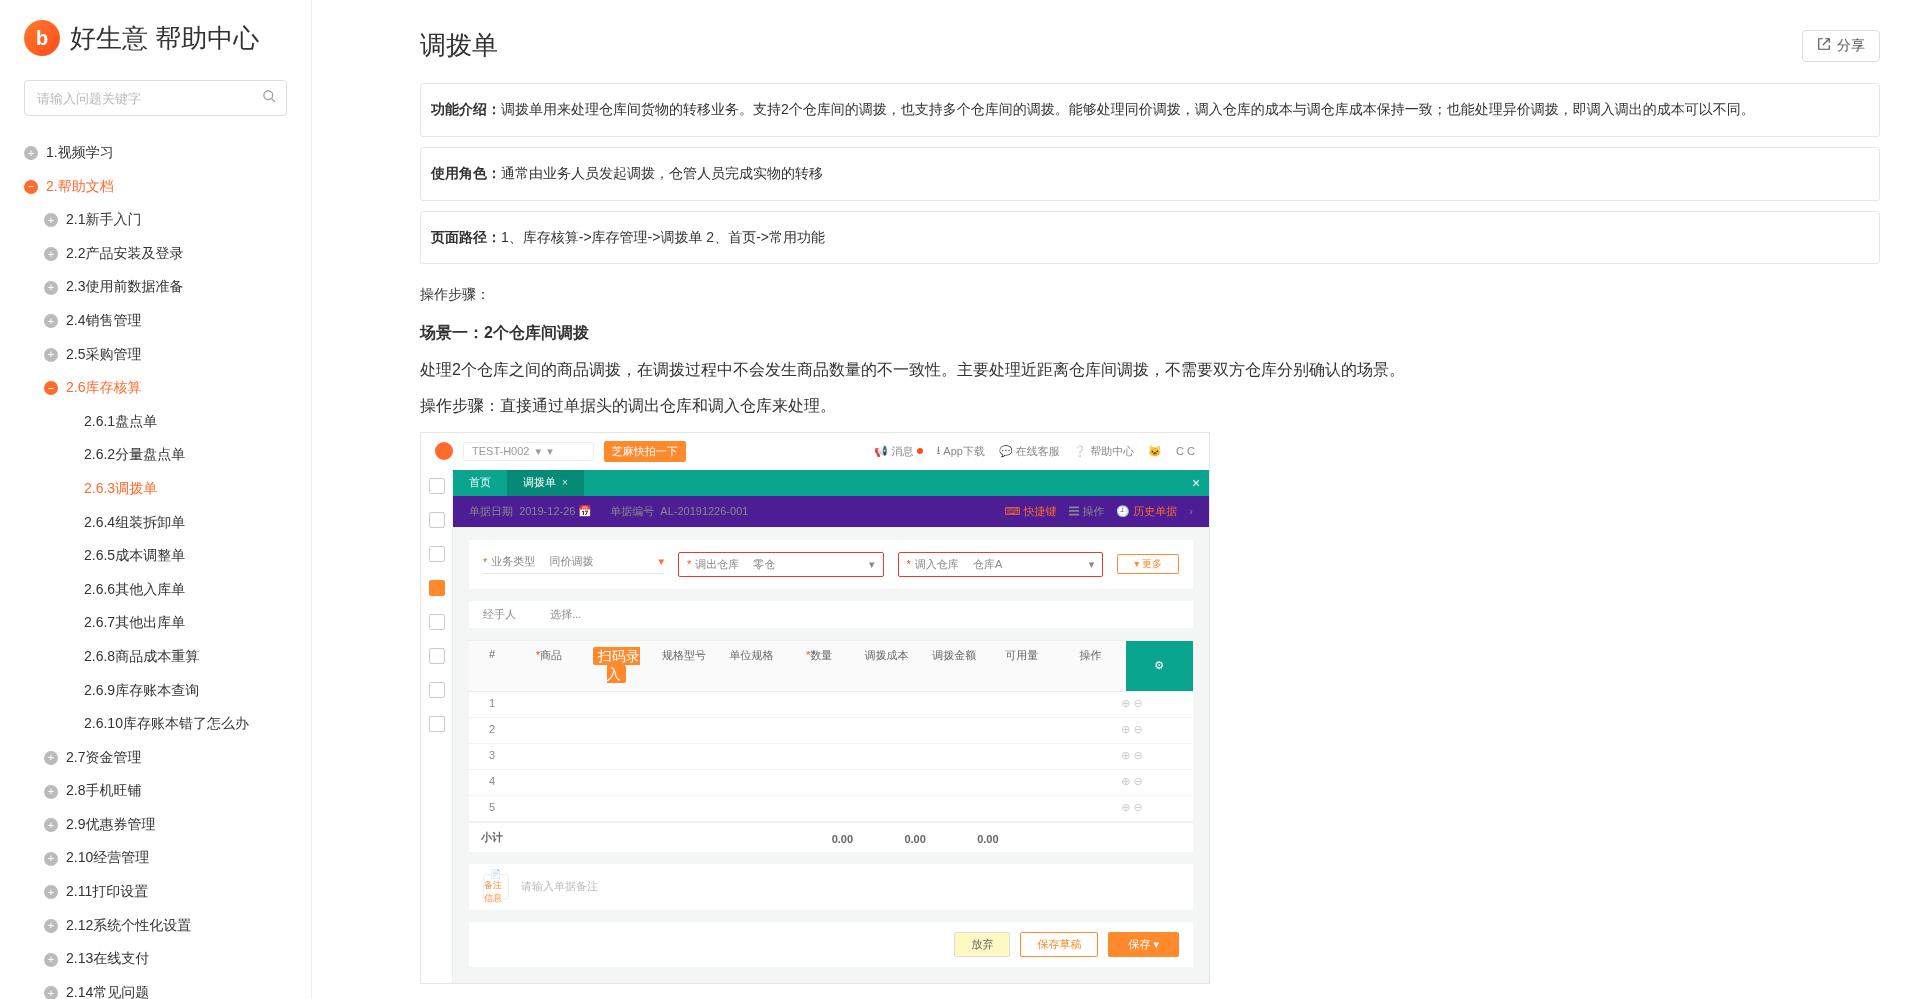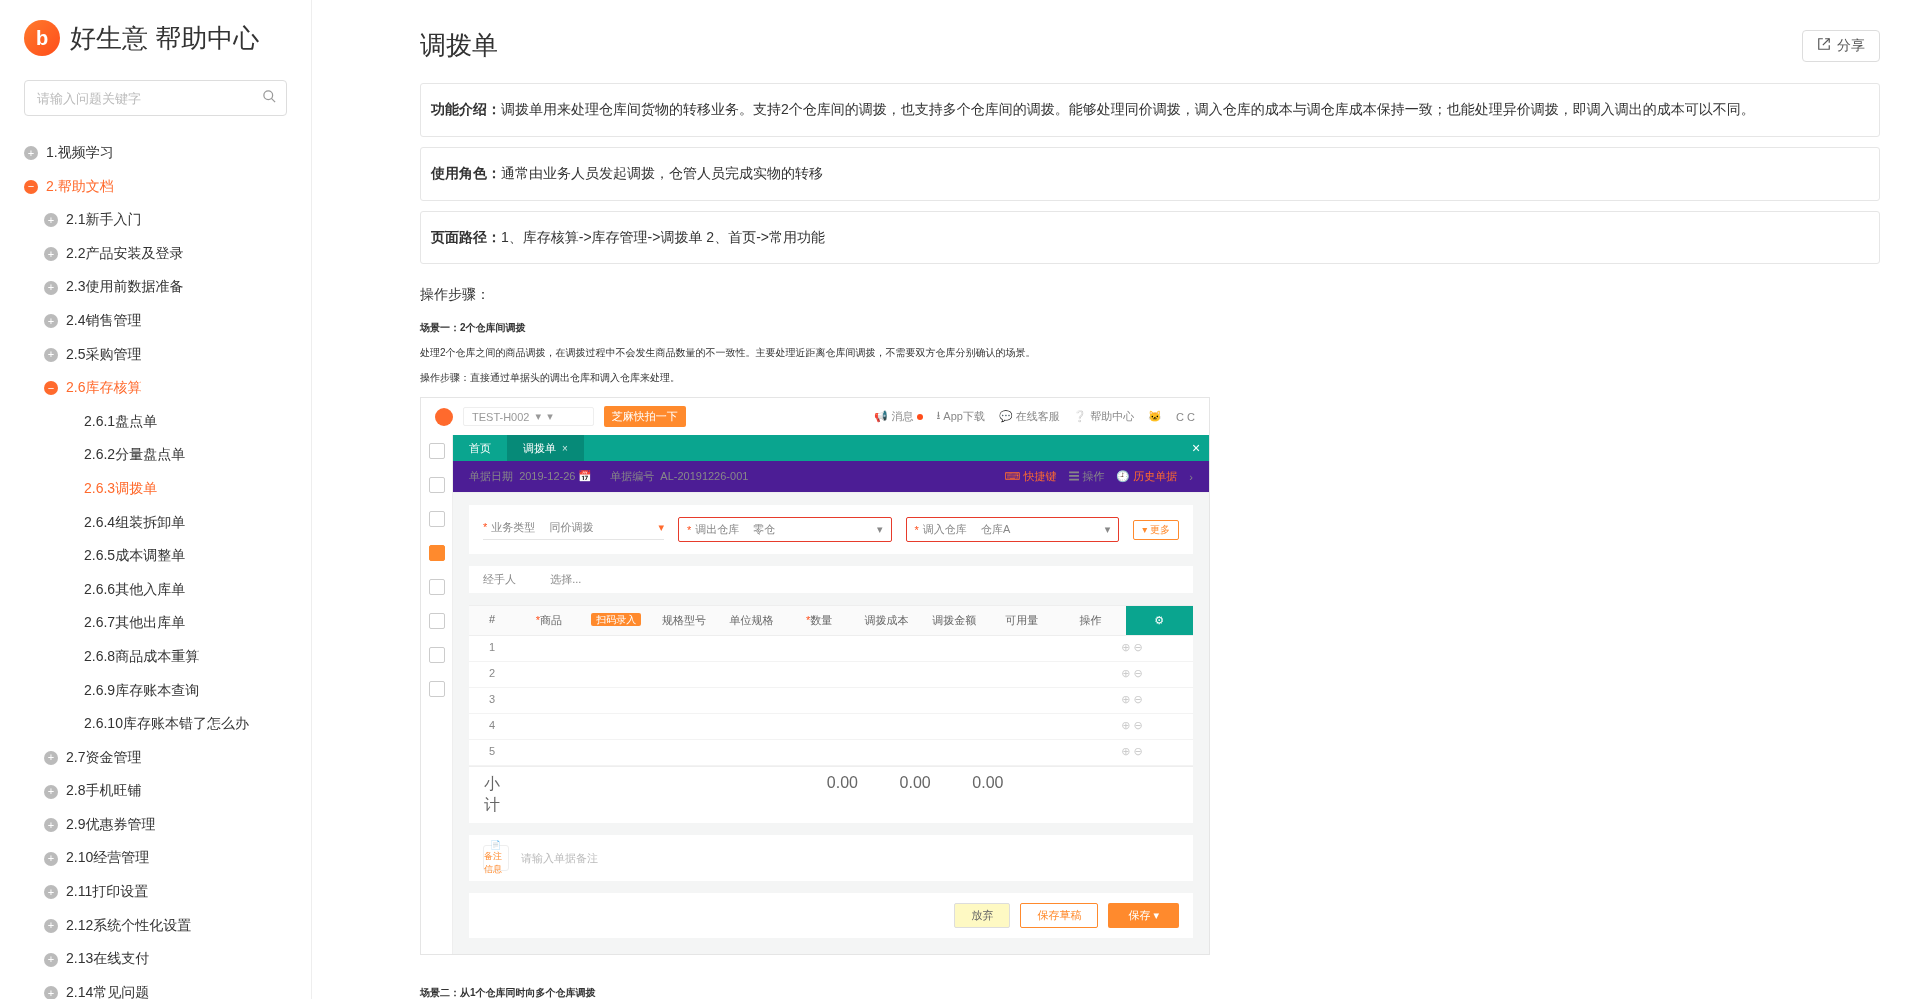--- a/index.html
+++ b/index.html
@@ -26,21 +26,21 @@
     .nav .lvl2.active .toggle { background:#ff6a2d; }
 
     
     .main { flex:1; padding:28px 40px 60px 108px; min-width:0; }
     .page-head { display:flex; justify-content:space-between; align-items:center; margin-bottom:20px; }
     .page-title { font-size:26px; font-weight:400; }
     .share-btn { border:1px solid #ddd; background:#fff; border-radius:4px; padding:6px 14px; font-size:14px; color:#555; cursor:pointer; display:inline-flex; align-items:center; gap:6px; }
     .info-box { border:1px solid #e6e6e6; border-radius:3px; padding:14px 10px; margin-bottom:10px; font-size:14px; line-height:1.7; background:#fff; }
     .info-box .label { font-weight:bold; color:#333; }
     .section-heading { font-size:14px; color:#333; margin:22px 0 14px; }
-    .para { font-size:10px; color:#333; line-height:1.9; margin-bottom:6px; }
+    .para { font-size:16px; color:#333; line-height:1.9; margin-bottom:6px; }
     .bold { font-weight:bold; }
 
     
     .shot { border:1px solid #e5e5e5; margin:10px 0 28px; background:#f7f7f7; font-size:11px; }
     .shot-top { display:flex; align-items:center; justify-content:space-between; padding:8px 14px; background:#fff; }
     .shot-top-left { display:flex; align-items:center; gap:10px; }
     .shot-logo { width:18px; height:18px; border-radius:50%; background:#ff6a2d; }
     .shot-sel { border:1px solid #eee; padding:2px 40px 2px 8px; border-radius:2px; color:#999; display:inline-flex; align-items:center; font-size:11px; }
     .shot-lang { background:#ff8a2d; color:#fff; padding:3px 8px; border-radius:2px; font-size:11px; }
     .shot-top-right { display:flex; align-items:center; gap:14px; color:#888; font-size:11px; }
@@ -58,32 +58,32 @@
     .shot-spacer { flex:1; }
     .shot-close { width:26px; height:26px; background:#0aa58f; color:#fff; display:flex; align-items:center; justify-content:center; font-size:14px; }
     .shot-bar { background:#4c1d95; border-bottom:1px solid #eee; padding:8px 16px; display:flex; align-items:center; justify-content:space-between; color:#888; font-size:11px; }
     .shot-bar-left { display:flex; gap:18px; align-items:center; }
     .shot-bar-right { display:flex; gap:12px; align-items:center; }
     .orange-t { color:#ff6a2d; }
     .shot-form { background:#fff; margin:12px 16px; padding:12px 14px; display:flex; gap:14px; align-items:center; font-size:11px; }
     .shot-form .f { flex:1; display:flex; align-items:center; gap:4px; color:#888; border-bottom:1px solid #e5e5e5; padding-bottom:4px; }
     .req { color:#ff4d1a; }
     .red-box { border:1px solid #e73b2b !important; padding:4px 8px; border-radius:2px; }
-    .orange-box { border:1px solid #ff8a2d; padding:2px 8px; color:#ff8a2d; border-radius:2px; font-size:10px; }
+    .orange-box { border:1px solid #ff8a2d; padding:2px 16px; color:#ff8a2d; border-radius:2px; font-size:10px; }
     .shot-form2 { background:#fff; margin:0 16px 12px; padding:6px 14px; display:flex; align-items:center; gap:14px; color:#888; font-size:11px; }
     .shot-table { background:#fff; margin:0 16px 12px; }
     .st-head { display:flex; background:#fafafa; border-top:1px solid #eee; border-bottom:1px solid #eee; font-size:11px; color:#666; }
     .st-head div { flex:1; padding:7px 8px; text-align:center; }
     .st-head .fixed { width:46px; flex:none; }
-    .pill { background:#ff8a2d; color:#fff; border-radius:2px; padding:1px 5px; font-size:10px; }
+    .pill { background:#ff8a2d; color:#fff; border-radius:2px; padding:1px 5px; font-size:14px; }
     .st-row { display:flex; border-bottom:1px solid #f3f3f3; font-size:11px; color:#888; height:26px; }
     .st-row div { flex:1; padding:5px 8px; text-align:center; }
     .st-row .fixed { width:46px; flex:none; }
     .hl-cell { background:#0aa58f; color:#fff; width:26px; display:flex; align-items:center; justify-content:center; }
-    .st-foot { display:flex; border-top:1px solid #eee; font-size:16px; color:#666; font-weight:normal; }
+    .st-foot { display:flex; border-top:1px solid #eee; font-size:11px; color:#666; font-weight:bold;align-items:flex-end; }
     .st-foot div { flex:1; padding:7px 8px; text-align:center; }
     .st-foot .fixed { width:46px; flex:none; }
     .remark-box { background:#fff; margin:0 16px 12px; padding:10px 14px; display:flex; align-items:center; gap:12px; color:#bbb; font-size:11px; }
     .remark-ic { width:26px; height:26px; border:1px solid #eee; border-radius:3px; display:flex; align-items:center; justify-content:center; color:#ff8a2d; flex-direction:column; font-size:9px; }
     .action-bar { background:#fff; margin:0 16px 16px; padding:10px 14px; display:flex; justify-content:flex-end; gap:10px; }
     .btn-plain { border:1px solid #ddd; background:#fef9c3; padding:4px 16px; border-radius:2px; font-size:11px; color:#666; }
     .btn-outline-o { border:1px solid #ff8a2d; color:#ff8a2d; background:#fff; padding:4px 16px; border-radius:2px; font-size:11px; }
     .btn-orange { background:#ff8a2d; color:#fff; border:none; padding:4px 20px; border-radius:2px; font-size:11px; }
   </style>
 </head>

